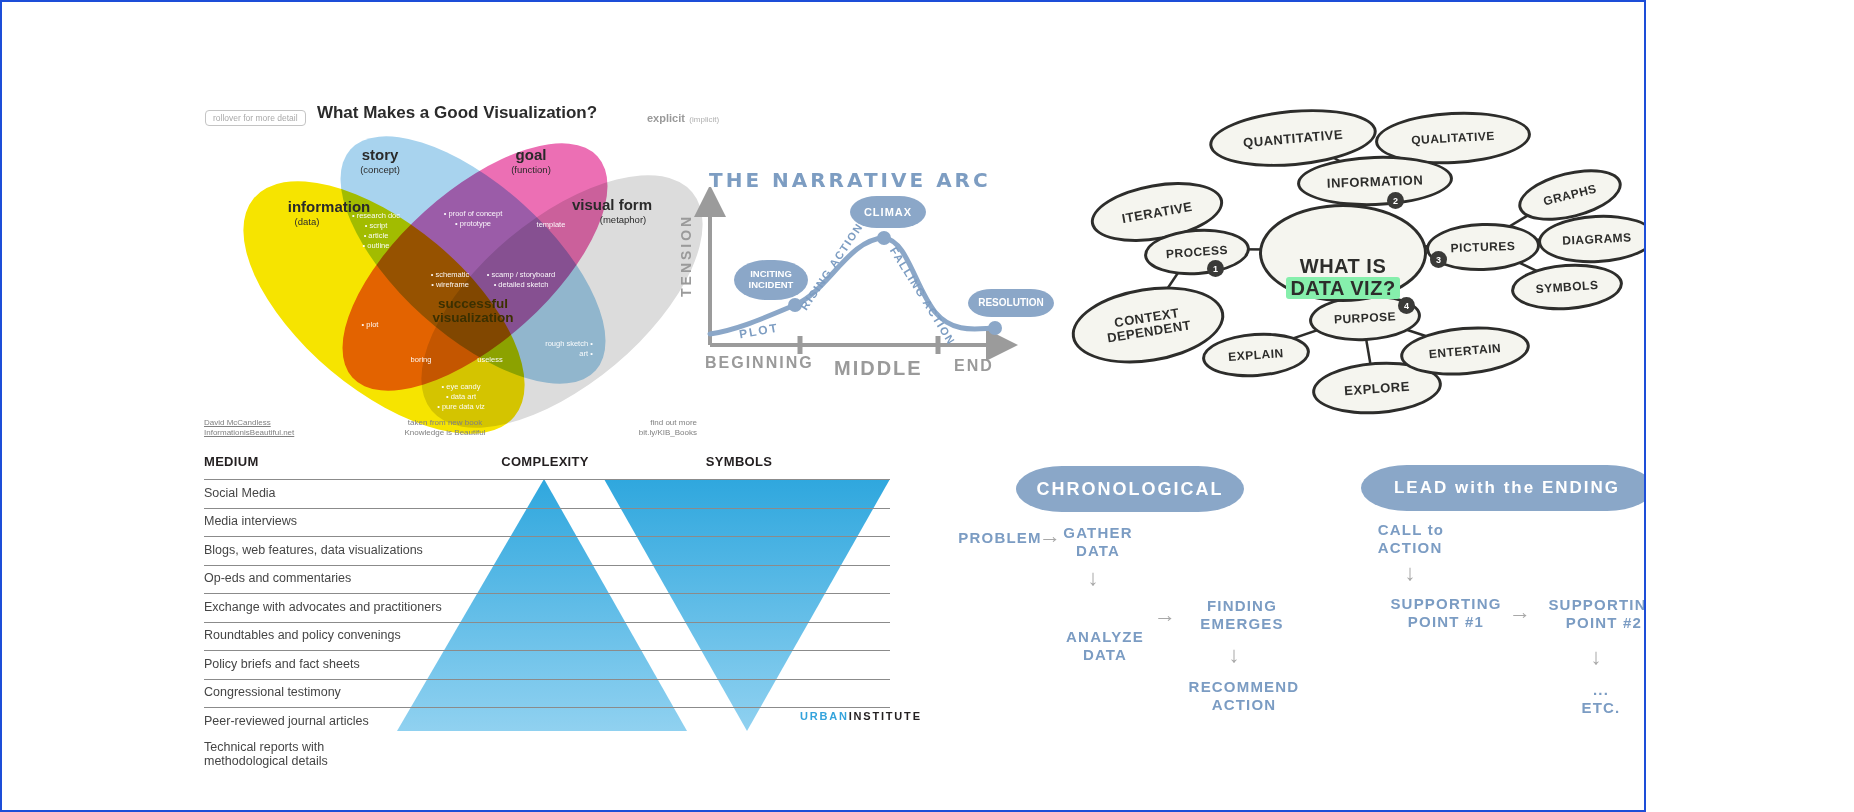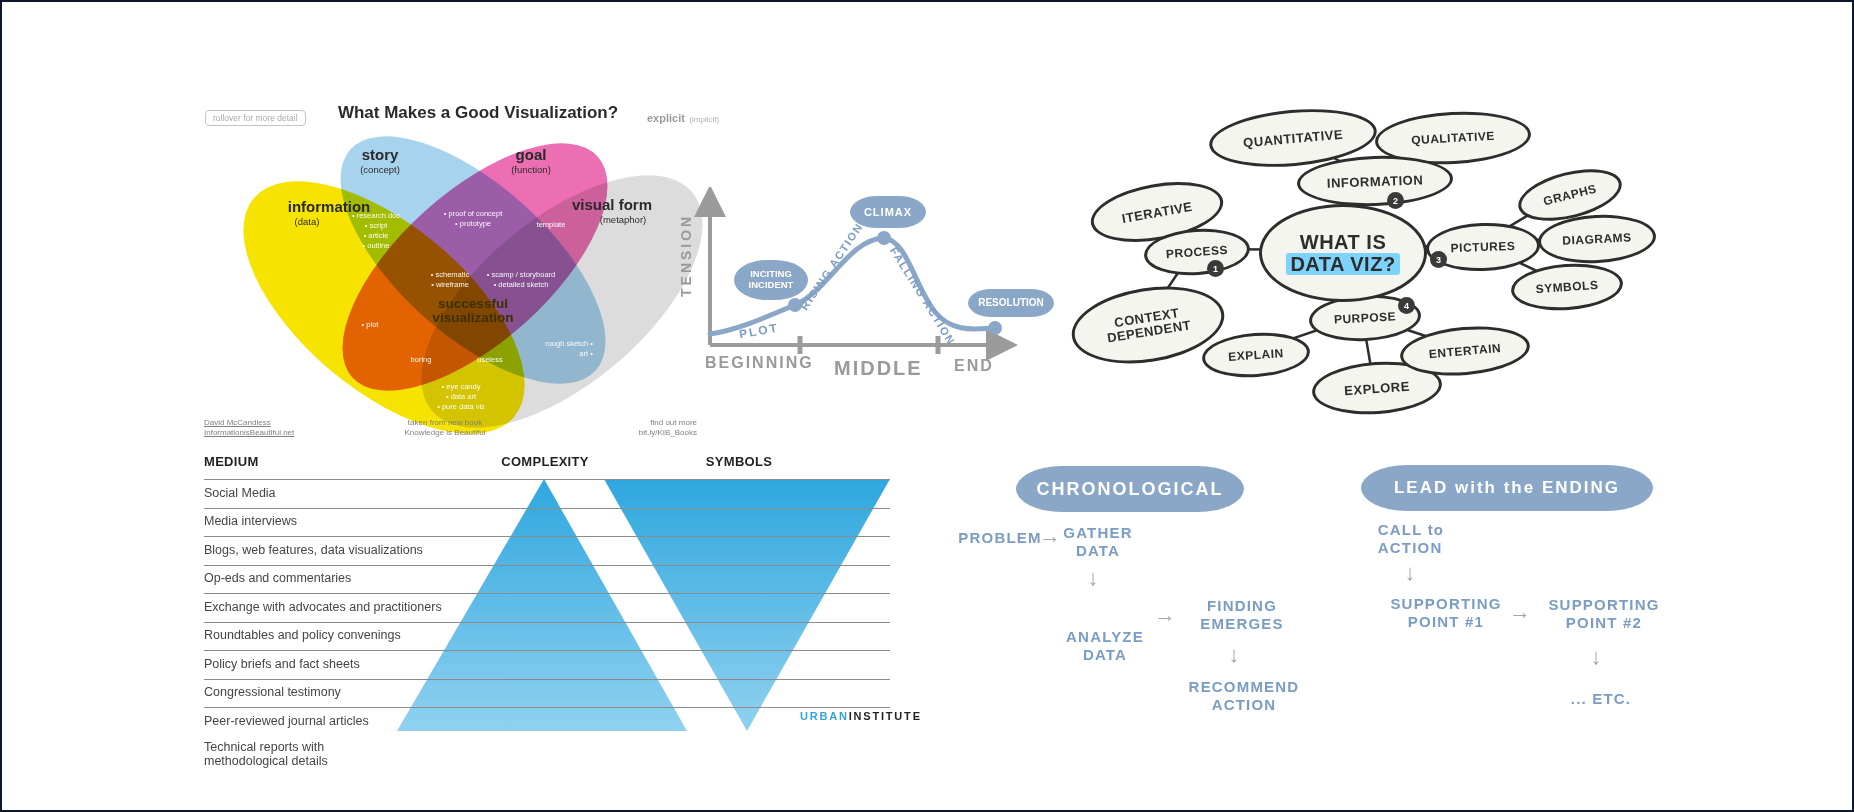--- a/index.html
+++ b/index.html
@@ -1,52 +1,52 @@
 <!DOCTYPE html>
 <html><head>
 <meta charset="utf-8">
 <style>
   html,body{margin:0;padding:0;background:#fff;}
-  #canvas{position:relative;width:1854px;height:812px;background:#ffffff;border:2px solid #0f172a;box-sizing:border-box;overflow:hidden;font-family:"Liberation Sans",sans-serif;}
+  #canvas{position:relative;width:1646px;height:812px;background:#ffffff;border:2px solid #1d4ed8;box-sizing:border-box;overflow:hidden;font-family:"Liberation Sans",sans-serif;}
   .abs{position:absolute;}
   .pre{white-space:pre-line;}
   .ctr{transform:translate(-50%,-50%);}
   
   #venn-blend{position:absolute;left:195px;top:125px;width:530px;height:310px;isolation:isolate;}
   .venn-e{position:absolute;border-radius:50%;mix-blend-mode:multiply;}
   .venn-label{font-weight:bold;color:#2a2a2a;}
   .venn-sub{color:#2a2a2a;font-size:9.5px;}
   .ovl{font-size:7.5px;color:rgba(255,255,255,.95);text-align:center;line-height:1.35;}
   .credit{font-size:8px;color:#808080;line-height:1.3;}
   .rollover-box{font-size:8.5px;color:#a9a9a9;border:1px solid #c4c4c4;border-radius:4px;padding:2px 7px;}
   
   .hand-blue{color:#7d9dc2;font-weight:bold;}
   .hand-gray{color:#9a9a9a;font-weight:bold;}
   .arc-bubble{background:#8ba7c8;border-radius:50px/30px;color:#fff;font-weight:bold;display:flex;align-items:center;justify-content:center;text-align:center;line-height:1.15;}
   
   .mm-node{position:absolute;background:#f5f5ef;border:3px solid #2d2d2b;border-radius:50%;display:flex;align-items:center;justify-content:center;text-align:center;font-weight:bold;color:#2d2d2b;letter-spacing:.5px;}
   .mm-badge{position:absolute;width:17px;height:17px;border-radius:50%;background:#3a3a38;color:#fff;font-size:9px;font-weight:bold;display:flex;align-items:center;justify-content:center;z-index:6;}
-  .hl{background:#7dd3fc;padding:0 4px;border-radius:3px;}
+  .hl{background:#86efac;padding:0 4px;border-radius:3px;}
   
   .pyr-header{font-size:13px;font-weight:bold;color:#231f20;letter-spacing:.3px;}
   .pyr-row{font-size:12.5px;color:#454545;line-height:1.15;z-index:4;}
   .rowline{position:absolute;left:202px;width:686px;height:1px;background:#8b8b8b;z-index:3;}
   .tri{position:absolute;z-index:2;}
   
   .flow-step{color:#7b9cc3;font-weight:bold;font-size:15px;letter-spacing:1.2px;text-align:center;line-height:1.2;}
   .flow-bubble{background:#8aa7c8;border-radius:60px/30px;color:#fff;font-weight:bold;display:flex;align-items:center;justify-content:center;letter-spacing:2px;}
   .flow-arrow{color:#a8a8a8;font-size:22px;font-weight:bold;}
 </style>
 </head>
 <body>
 
 <div id="canvas">
 
   <div class="abs rollover-box" style="left:203px;top:108px;">rollover for more detail</div>
-  <div class="abs" style="left:455px;top:101px;transform:translateX(-50%);font-size:17px;font-weight:bold;color:#2b2b2b;margin-left:21px;">What Makes a Good Visualization?</div>
+  <div class="abs" style="left:455px;top:101px;transform:translateX(-50%);font-size:17px;font-weight:bold;color:#2b2b2b;">What Makes a Good Visualization?</div>
   <div class="abs" style="left:645px;top:106px;">
     <span style="font-size:11px;color:#9a9a9a;font-weight:bold;">explicit</span>
     <span style="font-size:8px;color:#b0b0b0;">(implicit)</span>
   </div>
 
   <div id="venn-blend">
     <div class="venn-e" style="left:17px;top:98px;width:340px;height:165px;background:#f6e400;transform:rotate(40deg);"></div>
     <div class="venn-e" style="left:111px;top:58px;width:330px;height:150px;background:#a8d3ee;transform:rotate(42deg);"></div>
     <div class="venn-e" style="left:113px;top:65px;width:330px;height:150px;background:#ec6fb4;transform:rotate(-42deg);"></div>
     <div class="venn-e" style="left:195px;top:92px;width:340px;height:165px;background:#dcdcdc;transform:rotate(-40deg);"></div>
@@ -89,20 +89,21 @@
   </div>
   <div class="abs credit" style="left:443px;top:416px;transform:translateX(-50%);text-align:center;">
     <div>taken from new book</div>
     <div>Knowledge is Beautiful</div>
   </div>
   <div class="abs credit" style="left:695px;top:416px;transform:translateX(-100%);text-align:right;">
     <div>find out more</div>
     <div>bit.ly/KIB_Books</div>
   </div>
 
+  <div class="abs hand-blue" style="left:707px;top:166px;font-size:20px;letter-spacing:3px;font-family:'DejaVu Sans',sans-serif;">THE NARRATIVE ARC</div>
   <div class="abs hand-gray" style="left:676px;top:295px;font-size:14px;letter-spacing:3px;transform:rotate(-90deg);transform-origin:left top;">TENSION</div>
 
   <svg class="abs" style="left:690px;top:185px;" width="400" height="200">
     <defs>
       <marker id="ah" markerWidth="8" markerHeight="8" refX="4" refY="4" orient="auto">
           <path d="M0,0 L8,4 L0,8 z" fill="#9b9b9b"></path>
         </marker>
     </defs>
     <line x1="18" y1="158" x2="18" y2="14" stroke="#9b9b9b" stroke-width="4" marker-end="url(#ah)"></line>
     <line x1="18" y1="158" x2="310" y2="158" stroke="#9b9b9b" stroke-width="4" marker-end="url(#ah)"></line>
@@ -155,21 +156,21 @@
   <div class="mm-node" style="left:1515px;top:170px;width:100px;height:40px;font-size:12px;transform:rotate(-14deg);">GRAPHS</div>
   <div class="mm-node" style="left:1536px;top:213px;width:112px;height:42px;font-size:12px;transform:rotate(-3deg);">DIAGRAMS</div>
   <div class="mm-node" style="left:1509px;top:262px;width:106px;height:40px;font-size:12px;transform:rotate(-4deg);">SYMBOLS</div>
   <div class="mm-node pre" style="left:1069px;top:286px;width:148px;height:68px;font-size:13px;transform:rotate(-9deg);line-height:1.1;">CONTEXT
 DEPENDENT</div>
   <div class="mm-node" style="left:1200px;top:331px;width:102px;height:38px;font-size:12px;transform:rotate(-4deg);">EXPLAIN</div>
   <div class="mm-node" style="left:1307px;top:293px;width:106px;height:40px;font-size:12px;transform:rotate(-3deg);">PURPOSE</div>
   <div class="mm-node" style="left:1310px;top:360px;width:124px;height:46px;font-size:13px;transform:rotate(-4deg);">EXPLORE</div>
   <div class="mm-node" style="left:1398px;top:325px;width:124px;height:42px;font-size:12px;transform:rotate(-5deg);">ENTERTAIN</div>
 
-  <div class="mm-node" style="left:1257px;top:202px;width:162px;height:92px;z-index:5;flex-direction:column;line-height:1.1;">
+  <div class="mm-node" style="left:1257px;top:202px;width:162px;height:92px;z-index:5;flex-direction:column;line-height:1.1;justify-content:flex-end;">
     <div style="font-size:20px;">WHAT IS</div>
     <div style="font-size:20px;"><span class="hl">DATA VIZ?</span></div>
   </div>
 
   <div class="mm-badge" style="left:1205px;top:258px;">1</div>
   <div class="mm-badge" style="left:1385px;top:190px;">2</div>
   <div class="mm-badge" style="left:1428px;top:249px;">3</div>
   <div class="mm-badge" style="left:1396px;top:295px;">4</div>
 
   <div class="abs pyr-header" style="left:202px;top:452px;">MEDIUM</div>

